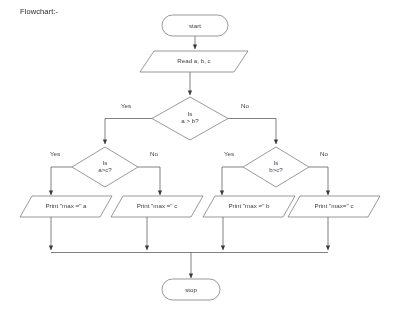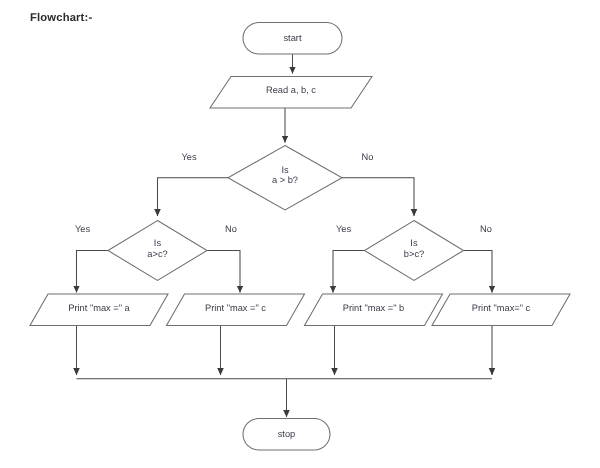--- a/index.html
+++ b/index.html
@@ -19,21 +19,21 @@
     left: 0;
     top: 0;
     width: 400px;
     height: 312px;
   }
   .page-title {
     position: absolute;
     left: 20px;
     top: 7px;
     font-size: 7.5px;
-    font-weight: bold;
+    font-weight: normal;
     color: #2b2b2b;
     letter-spacing: 0.1px;
     white-space: nowrap;
   }
   .node-label {
     position: absolute;
     font-size: 6.2px;
     color: #3a3a4a;
     text-align: center;
     white-space: nowrap;

